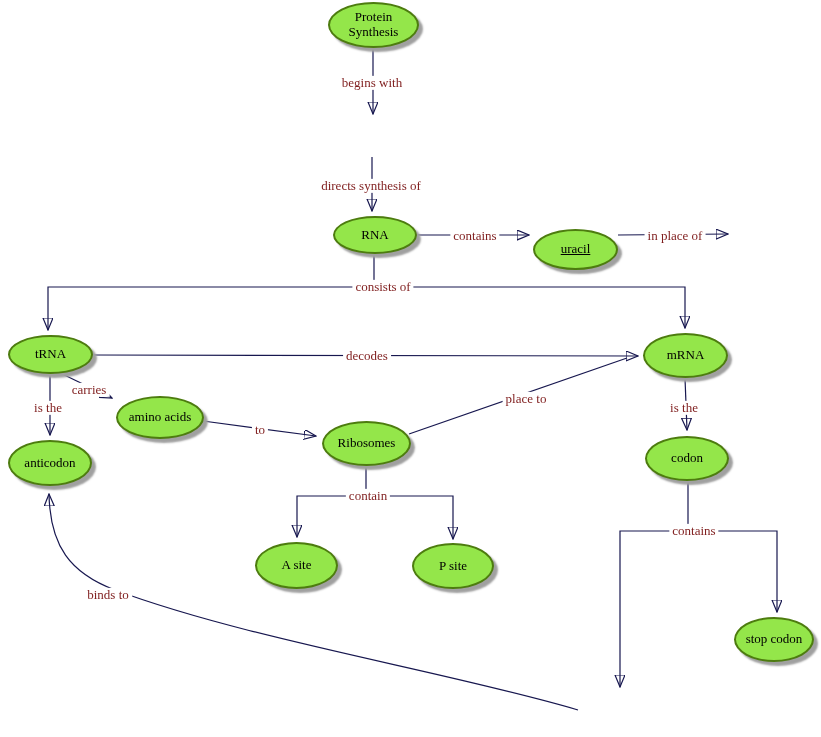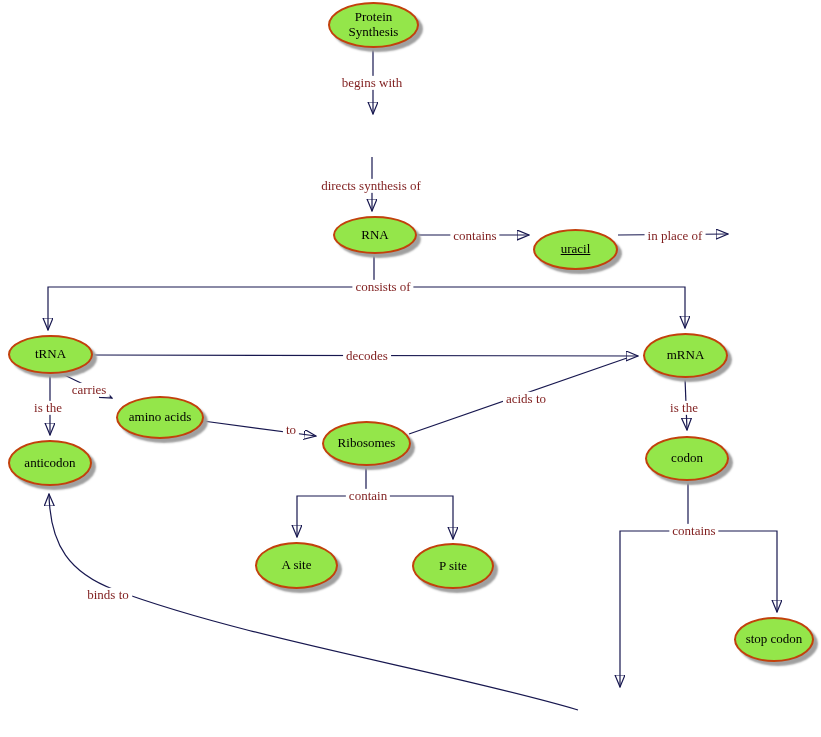--- a/index.html
+++ b/index.html
@@ -35,21 +35,21 @@
     font-size: 13px;
     color: #7f1d1d;
     white-space: nowrap;
     z-index: 2;
     line-height: 1.1;
   }
   .node {
     position: absolute;
     border-radius: 50%;
     background: #94e64a;
-    border: 2px solid #c2410c;
+    border: 2px solid #4d7c0f;
     box-shadow: 4px 4px 2px #a0a0a0;
     display: flex;
     align-items: center;
     justify-content: center;
     text-align: center;
     font-size: 13px;
     color: #000000;
     line-height: 1.15;
     z-index: 3;
     box-sizing: border-box;
@@ -90,22 +90,22 @@
   </svg>
 
   <span class="edge-label" style="left:372px; top:83px;">begins with</span>
   <span class="edge-label" style="left:371px; top:186px;">directs synthesis of</span>
   <span class="edge-label" style="left:475px; top:236px;">contains</span>
   <span class="edge-label" style="left:675px; top:236px;">in place of</span>
   <span class="edge-label" style="left:383px; top:287px;">consists of</span>
   <span class="edge-label" style="left:367px; top:356px;">decodes</span>
   <span class="edge-label" style="left:89px;  top:390px;">carries</span>
   <span class="edge-label" style="left:48px;  top:408px;">is the</span>
-  <span class="edge-label" style="left:260px; top:430px;margin-left:31px;">to</span>
-  <span class="edge-label" style="left:526px; top:399px;">acids to</span>
+  <span class="edge-label" style="left:260px; top:430px;">to</span>
+  <span class="edge-label" style="left:526px; top:399px;">place to</span>
   <span class="edge-label" style="left:368px; top:496px;">contain</span>
   <span class="edge-label" style="left:684px; top:408px;">is the</span>
   <span class="edge-label" style="left:694px; top:531px;">contains</span>
   <span class="edge-label" style="left:108px; top:595px;">binds to</span>
 
   <div class="node" style="left:328px; top:2px;   width:91px; height:46px;">Protein Synthesis</div>
   <div class="node" style="left:333px; top:216px; width:84px; height:38px;">RNA</div>
   <div class="node" style="left:533px; top:229px; width:85px; height:41px;text-decoration:underline;">uracil</div>
   <div class="node" style="left:8px;   top:335px; width:85px; height:39px;">tRNA</div>
   <div class="node" style="left:643px; top:333px; width:85px; height:45px;">mRNA</div>

